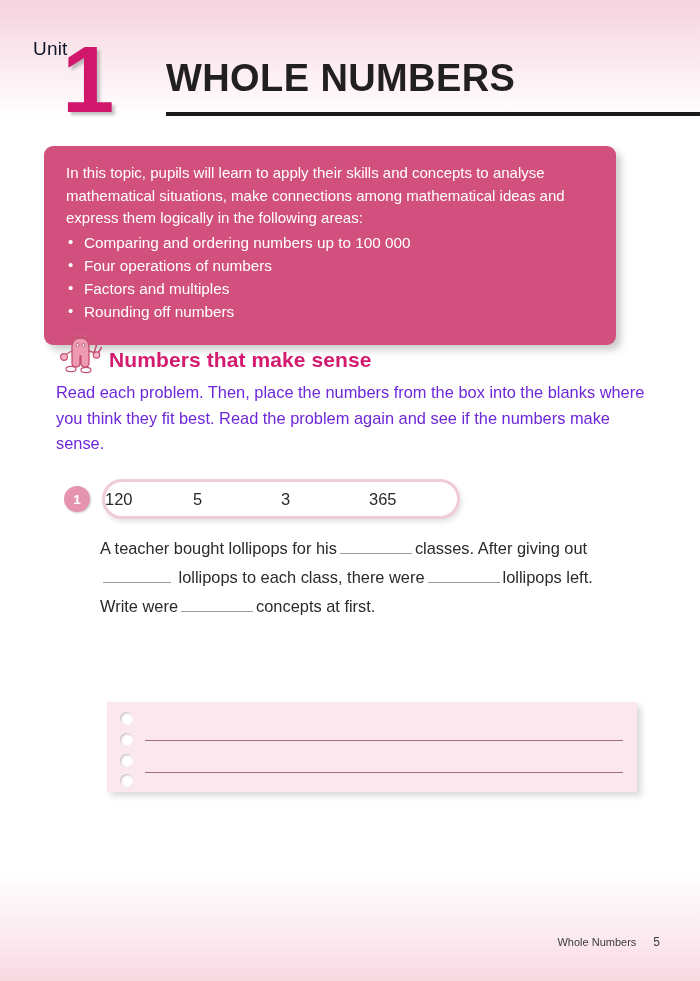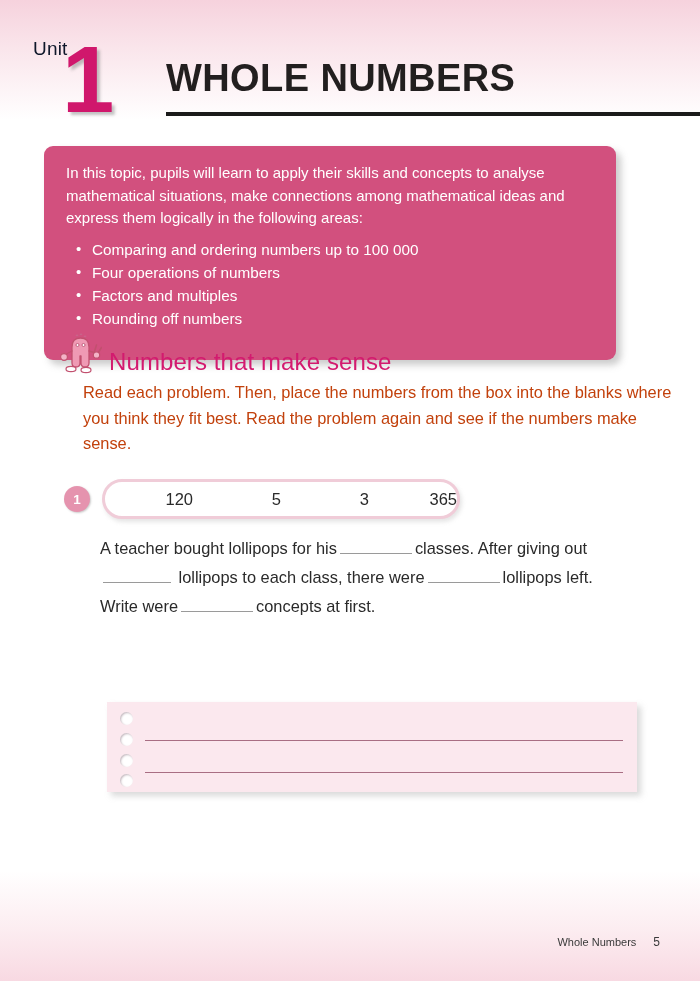--- a/index.html
+++ b/index.html
@@ -90,21 +90,21 @@
     color: #ffffff;
     box-shadow: 5px 5px 7px rgba(120,120,120,.38);
   }
   .intro-para {
     font-size: 15px;
     line-height: 22.5px;
     margin: 0 0 1px 0;
   }
   .intro-list {
     list-style: none;
-    margin: 8px;
+    margin: 0;
     padding: 0;
   }
   .intro-list li {
     font-size: 15.3px;
     line-height: 23px;
     padding-left: 18px;
     position: relative;
   }
   .intro-list li::before {
     content: "\2022";
@@ -122,36 +122,35 @@
     height: 34px;
   }
   .mascot {
     position: absolute;
     left: 0; top: 0;
     width: 46px; height: 46px;
   }
   .activity-title {
     position: absolute;
     left: 53px; top: 17px;
-    font-size: 24px;
-    font-weight: normal;
+    font-size: 21px;
+    font-weight: bold;
     color: #d31a6f;
     letter-spacing: .1px;
     text-align: right;
   }
 
   
   .instructions {
     position: absolute;
     left: 56px; top: 380px;
     width: 592px;
     font-size: 16.4px;
     line-height: 25.5px;
-    color: #c2410c;
-    margin-left: 27px;
+    color: #6d28d9;
   }
 
   
   .q-marker {
     position: absolute;
     left: 64px; top: 486px;
     width: 26px; height: 26px;
     border-radius: 50%;
     background: #e593ae;
     color: #ffffff;
@@ -169,21 +168,21 @@
     box-sizing: border-box;
     border: 3px solid #f0ccd8;
     border-radius: 20px;
     background: #ffffff;
     display: flex;
     align-items: center;
     box-shadow: 2px 3px 4px rgba(160,160,160,.28);
   }
   .number-box .num {
     flex: 1;
-    text-align: right;
+    text-align: left;
     font-size: 16.5px;
     color: #2a2a2a;
   }
 
   
   .problem {
     position: absolute;
     left: 100px; top: 534px;
     width: 548px;
     font-size: 16.4px;

